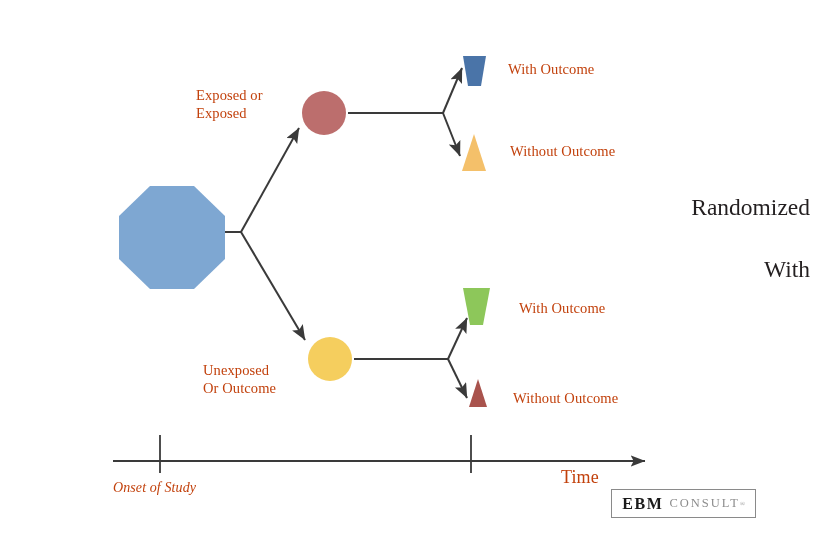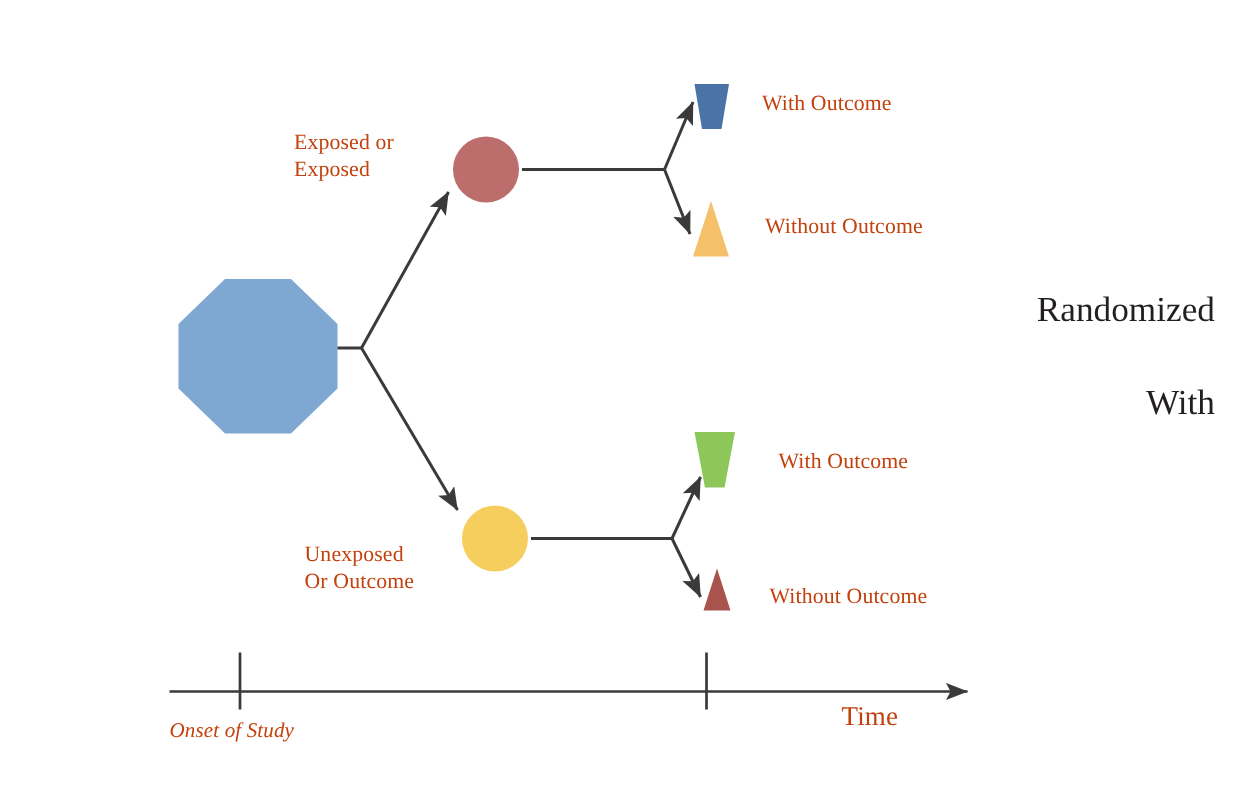--- a/index.html
+++ b/index.html
@@ -174,14 +174,19 @@
   <div class="lbl lbl-outcome lbl-o1">With Outcome</div>
   <div class="lbl lbl-outcome lbl-o2">Without Outcome</div>
   <div class="lbl lbl-outcome lbl-o3">With Outcome</div>
   <div class="lbl lbl-outcome lbl-o4">Without Outcome</div>
 
   <div class="title"><span>Randomized</span><br><br><span>With</span></div>
 
   <div class="lbl lbl-onset">Onset of Study</div>
   <div class="lbl lbl-time">Time</div>
 
+  <div id="logo">
+    <span class="ebm">EBM</span>
+      <span class="consult">CONSULT</span>
+      <span class="reg">®</span>
+  </div>
 
 </div>
 
 </body></html>

